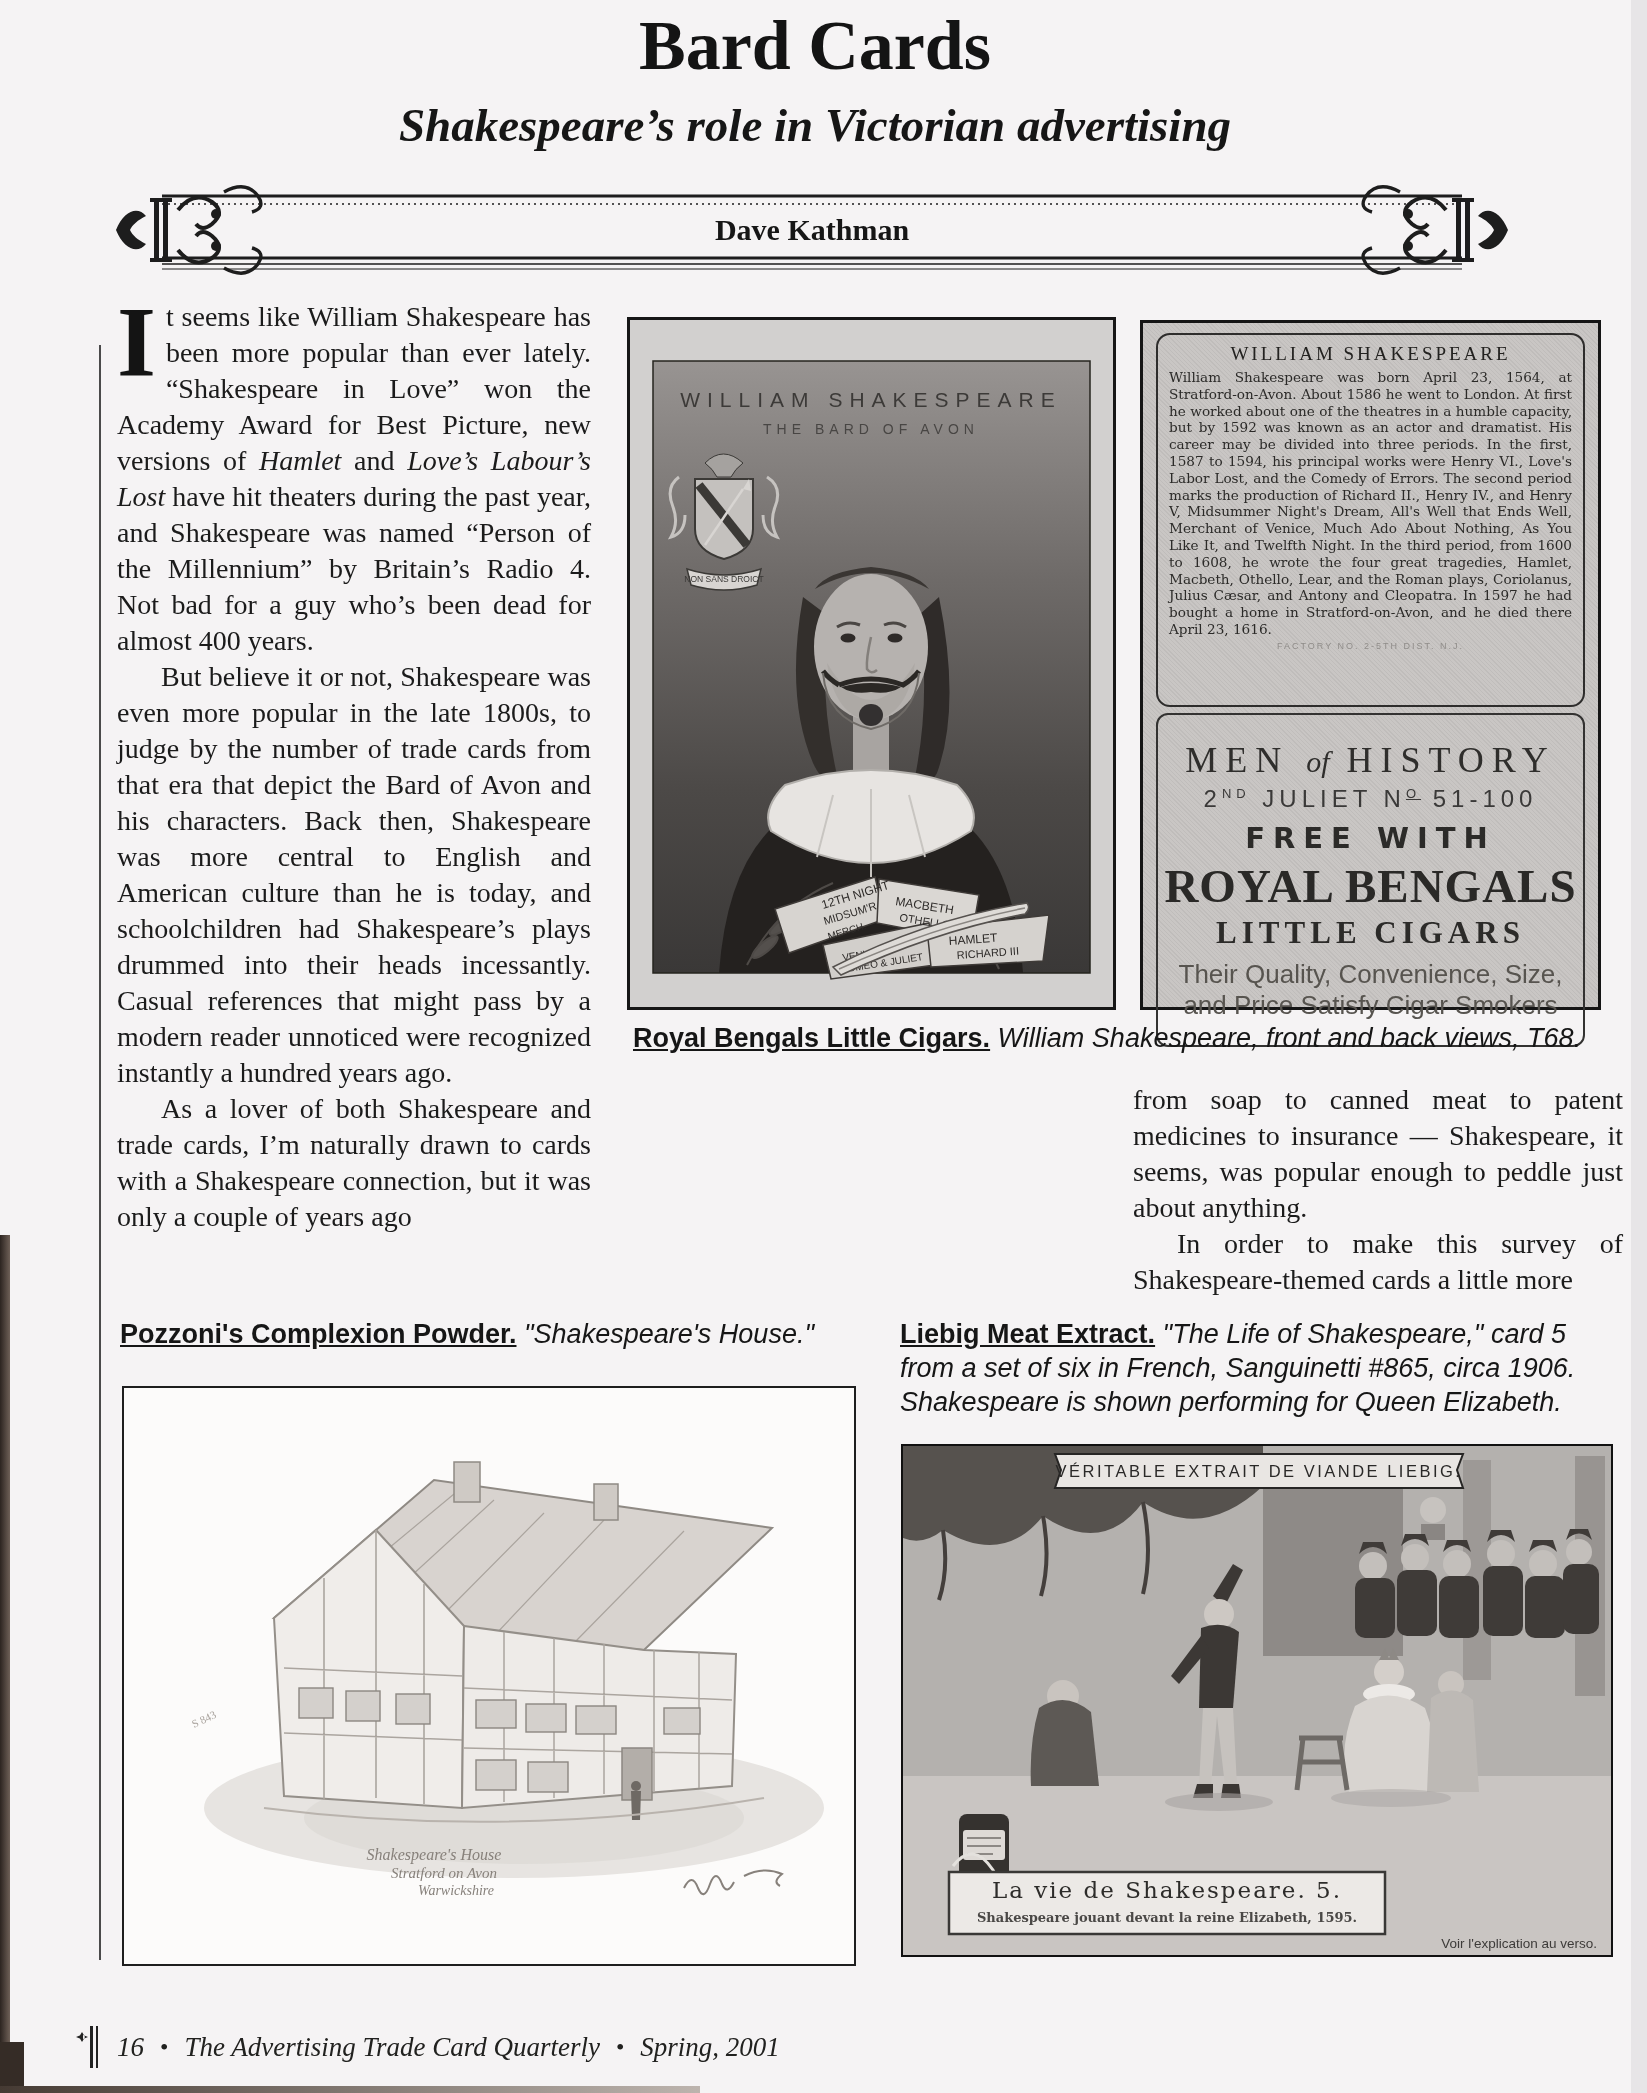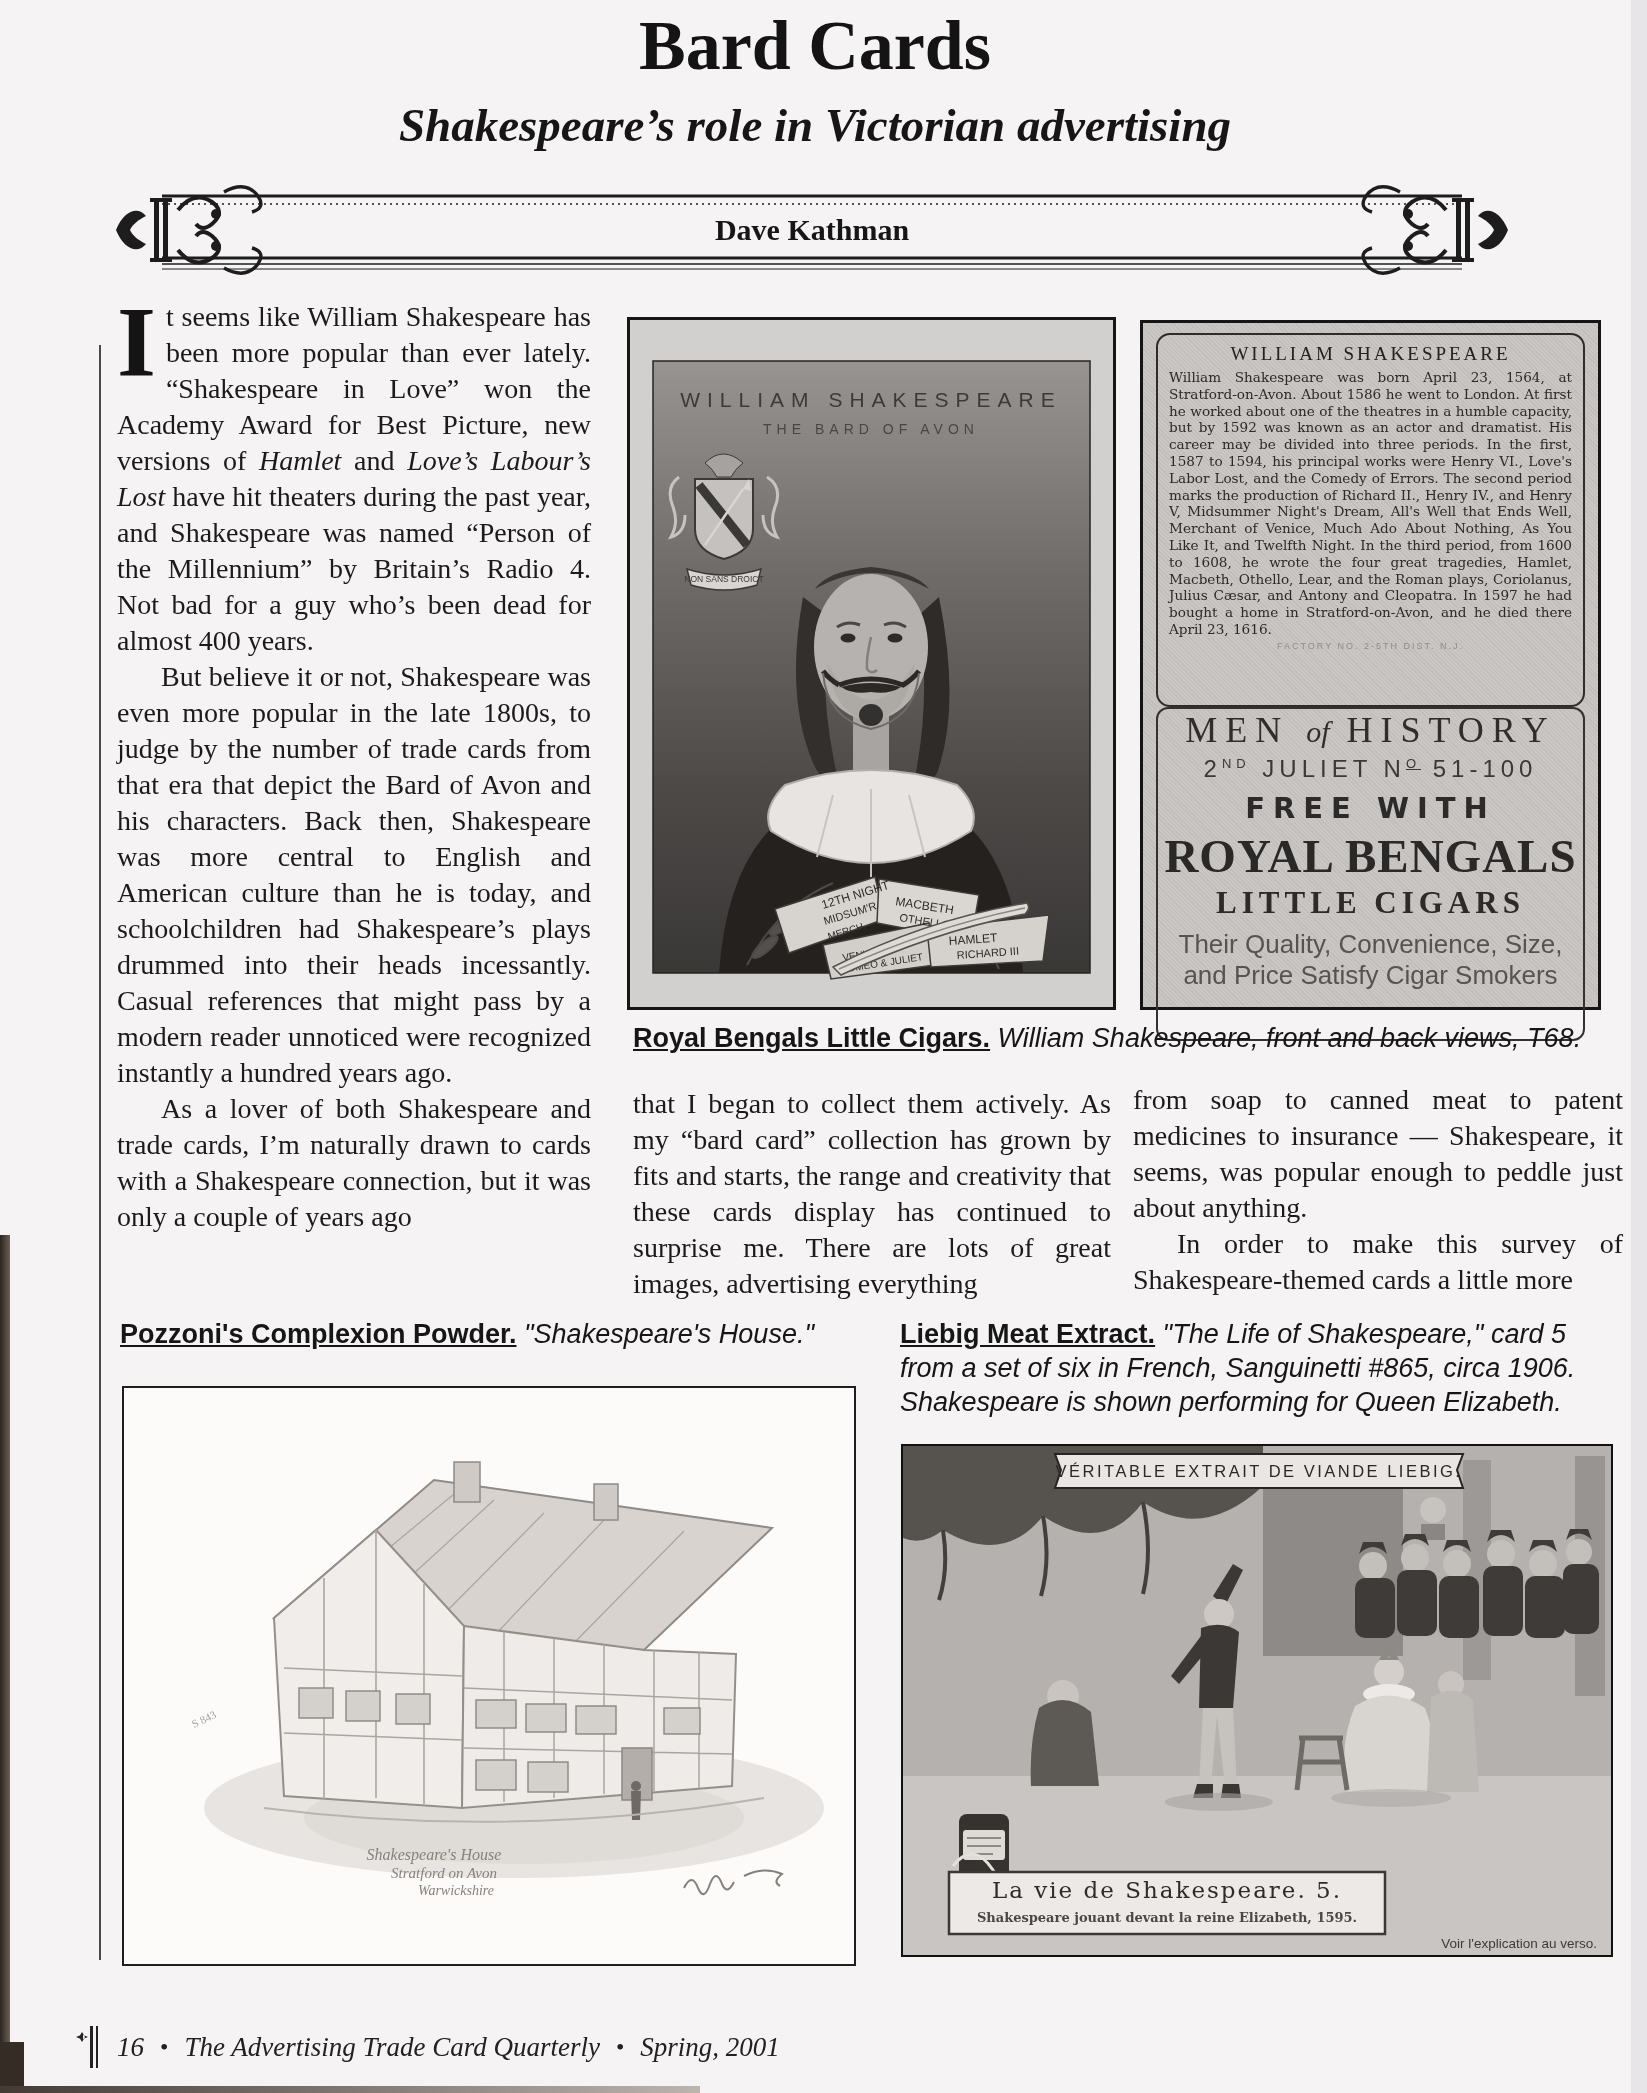--- a/index.html
+++ b/index.html
@@ -40,22 +40,22 @@
              box-sizing:border-box;border:3px solid #151515;background:#c9c6c4;
              background-image:repeating-linear-gradient(45deg,rgba(40,40,40,.06) 0 1px,transparent 1px 3px);
              padding:10px 13px;}
   .bio-box{box-sizing:border-box;border:2px solid #2e2d2c;border-radius:14px;
            padding:6px 11px 2px;height:374px;}
   .bio-title{text-align:center;font-size:19px;letter-spacing:3px;color:#232220;margin:2px 0 4px;}
   .bio-text{font-family:"DejaVu Serif",serif;font-size:13.6px;line-height:16.8px;
             text-align:justify;color:#2b2a28;}
   .factory{text-align:center;font-size:9px;letter-spacing:2px;color:#8f8c89;margin-top:3px;
            font-family:"Liberation Sans",sans-serif;}
-  .promo-box{box-sizing:border-box;border:2px solid #333231;border-radius:12px;
-             height:334px;text-align:center;padding-top:0;color:#2e2d2b;}
+  .promo-box{box-sizing:border-box;border:2px solid #333231;border-radius:12px;margin-top:6px;
+             height:334px;text-align:center;padding-top:24px;color:#2e2d2b;}
   .men-line{font-size:36px;letter-spacing:8px;color:#2f2e2c;}
   .men-of{font-style:italic;font-size:30px;letter-spacing:0;}
   .series-line{font-size:24px;letter-spacing:5px;margin-top:4px;color:#3a3938;
                font-family:"Liberation Sans",sans-serif;}
   .series-line .sup{font-size:13px;vertical-align:super;}
   .series-line .supu{font-size:13px;vertical-align:super;text-decoration:underline;}
   .free-line{font-size:29px;font-weight:bold;letter-spacing:8px;margin-top:8px;
              font-family:"DejaVu Sans",sans-serif;color:#2c2b29;}
   .brand-line{font-size:47px;letter-spacing:1px;margin-top:4px;color:#2a2927;font-weight:bold;}
   .product-line{font-size:31px;font-weight:bold;letter-spacing:5px;margin-top:2px;color:#2c2b29;}
@@ -204,23 +204,20 @@
       <div class="product-line">LITTLE CIGARS</div>
       <div class="tagline"><span>Their Quality, Convenience, Size,</span><br><span>and Price Satisfy Cigar Smokers</span></div>
     </div>
   </div>
 
   <div class="caption" style="left:633px;top:1021px;width:995px;">
     <span class="cap-lead">Royal Bengals Little Cigars.</span>
     <span class="cap-detail">William Shakespeare, front and back views, T68.</span>
   </div>
 
-  <div class="col2 bodytext">
-    <p>that I began to collect them actively. As my “bard card” collection has grown by fits and starts, the range and creativity that these cards display has continued to surprise me. There are lots of great images, advertising everything</p>
-  </div>
   <div class="col3 bodytext">
     <p>from soap to canned meat to patent medicines to insurance — Shakespeare, it seems, was popular enough to peddle just about anything.</p>
     <p class="indent">In order to make this survey of Shakespeare-themed cards a little more</p>
   </div>
 
   <div class="caption" style="left:120px;top:1317px;width:770px;">
     <span class="cap-lead">Pozzoni's Complexion Powder.</span>
     <span class="cap-detail">"Shakespeare's House."</span>
   </div>
   <div class="caption" style="left:900px;top:1317px;width:718px;">

